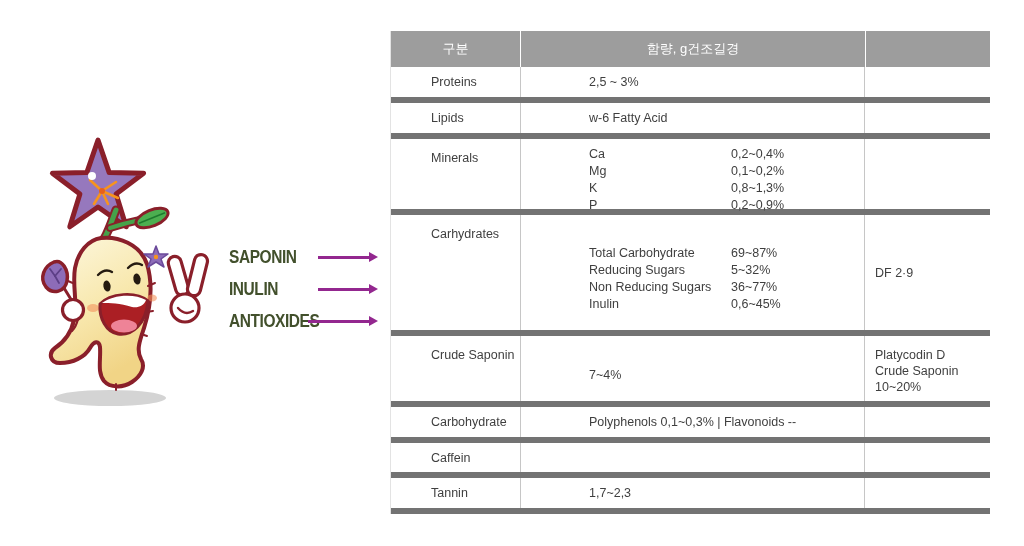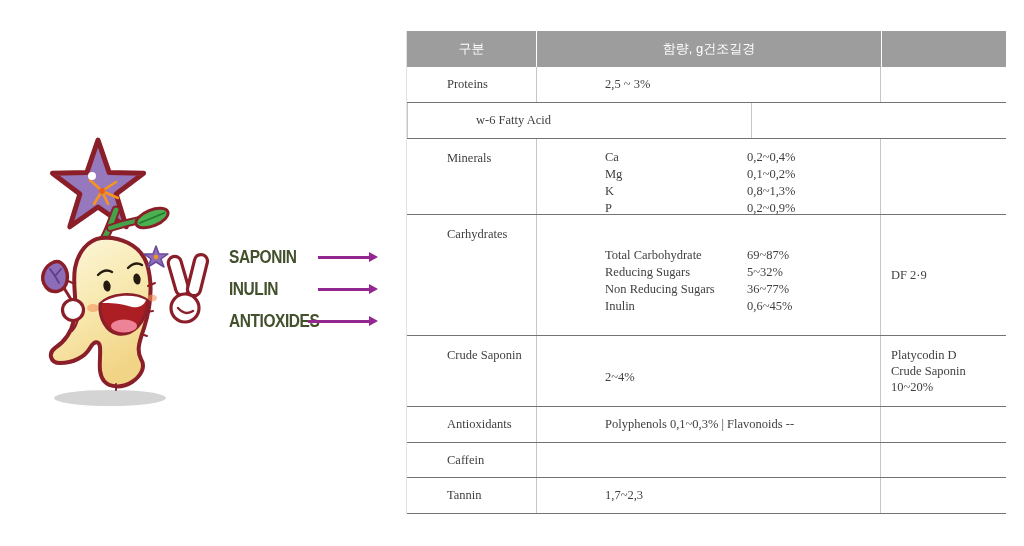--- a/index.html
+++ b/index.html
@@ -18,30 +18,30 @@
     white-space:nowrap;line-height:18px;
   }
   .arrow{position:absolute;height:2.5px;background:#93278f;}
   .arrow::after{
     content:"";position:absolute;right:-8px;top:-4.5px;width:0;height:0;
     border-left:9px solid #93278f;border-top:5.5px solid transparent;border-bottom:5.5px solid transparent;
   }
 
   
   .tbl{
-    position:absolute;left:406px;top:31px;width:600px;
+    position:absolute;left:390px;top:31px;width:600px;
     font-size:12.5px;border-left:1px solid #e3e3e3;box-sizing:border-box;
   }
   .thead{display:flex;height:36px;}
   .th{background:#9d9d9d;color:#ffffff;display:flex;align-items:center;justify-content:center;font-size:13px;}
   .c1h{width:129px;}
   .c2h{width:344px;margin-left:1px;}
   .c3h{flex:1;margin-left:1px;}
 
-  .trow{display:flex;border-bottom:1px solid #737373;box-sizing:border-box;font-family:Liberation Serif, serif;}
+  .trow{display:flex;border-bottom:6px solid #737373;box-sizing:border-box;}
   .c1{width:129px;padding-left:40px;display:flex;align-items:center;box-sizing:border-box;}
   .c2{width:345px;border-left:1px solid #c6c6c6;border-right:1px solid #c6c6c6;
       padding-left:68px;display:flex;flex-direction:column;justify-content:center;box-sizing:border-box;}
   .c3{flex:1;padding-left:10px;display:flex;flex-direction:column;justify-content:center;box-sizing:border-box;}
   .trow.top .c1{align-items:flex-start;padding-top:12px;}
   .trow.top .c2{justify-content:center;padding-top:12px;}
   .trow.topnote .c3{justify-content:flex-start;padding-top:11px;}
   .pair{display:flex;line-height:17px;}
   .pn{width:142px;}
   .note-line{line-height:16px;}
@@ -169,20 +169,21 @@
 
     <div class="trow" style="height:36px">
       <div class="c1">Proteins</div>
       <div class="c2">
           <span>2,5 ~ 3%</span>
         </div>
       <div class="c3"></div>
     </div>
 
     <div class="trow" style="height:36px">
+      <div class="c1">Lipids</div>
       <div class="c2">
           <span>w-6 Fatty Acid</span>
         </div>
       <div class="c3"></div>
     </div>
 
     <div class="trow top" style="height:76px">
       <div class="c1">Minerals</div>
       <div class="c2">
         <div class="pair">
@@ -226,31 +227,31 @@
         </div>
       </div>
       <div class="c3" style="justify-content:center">
         <span>DF 2·9</span>
       </div>
     </div>
 
     <div class="trow top topnote" style="height:71px">
       <div class="c1">Crude Saponin</div>
       <div class="c2">
-          <span>2~4%</span>
+          <span>7~4%</span>
         </div>
       <div class="c3">
         <div class="note-line">Platycodin D</div>
         <div class="note-line">Crude Saponin</div>
         <div class="note-line">10~20%</div>
       </div>
     </div>
 
     <div class="trow" style="height:36px">
-      <div class="c1">Antioxidants</div>
+      <div class="c1">Carbohydrate</div>
       <div class="c2">
           <span>Polyphenols 0,1~0,3% | Flavonoids --</span>
         </div>
       <div class="c3"></div>
     </div>
 
     <div class="trow" style="height:35px">
       <div class="c1">Caffein</div>
       <div class="c2">
           <span></span>

